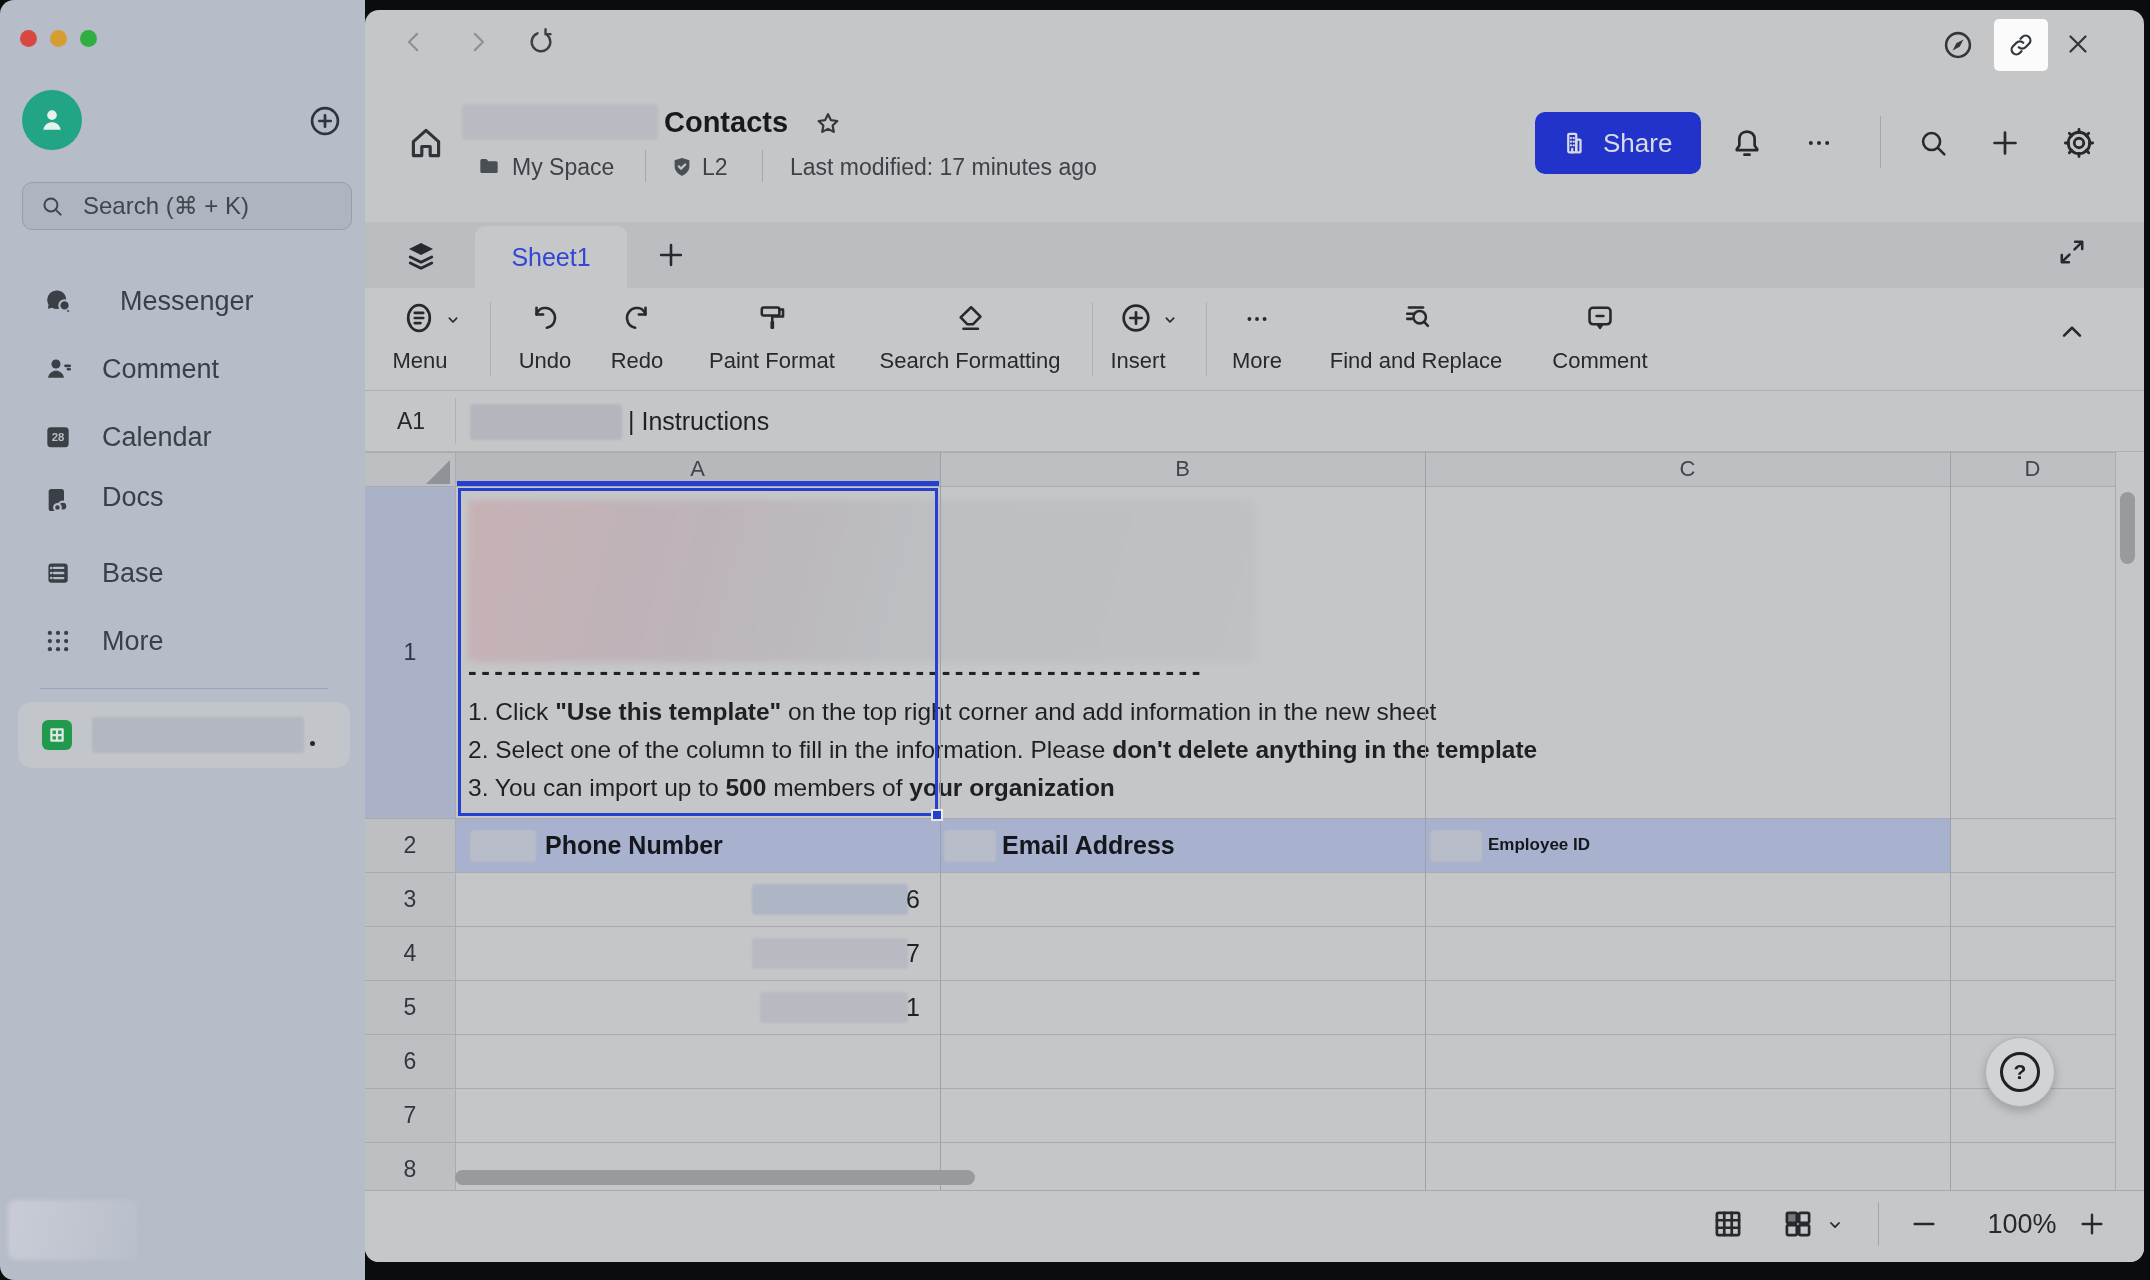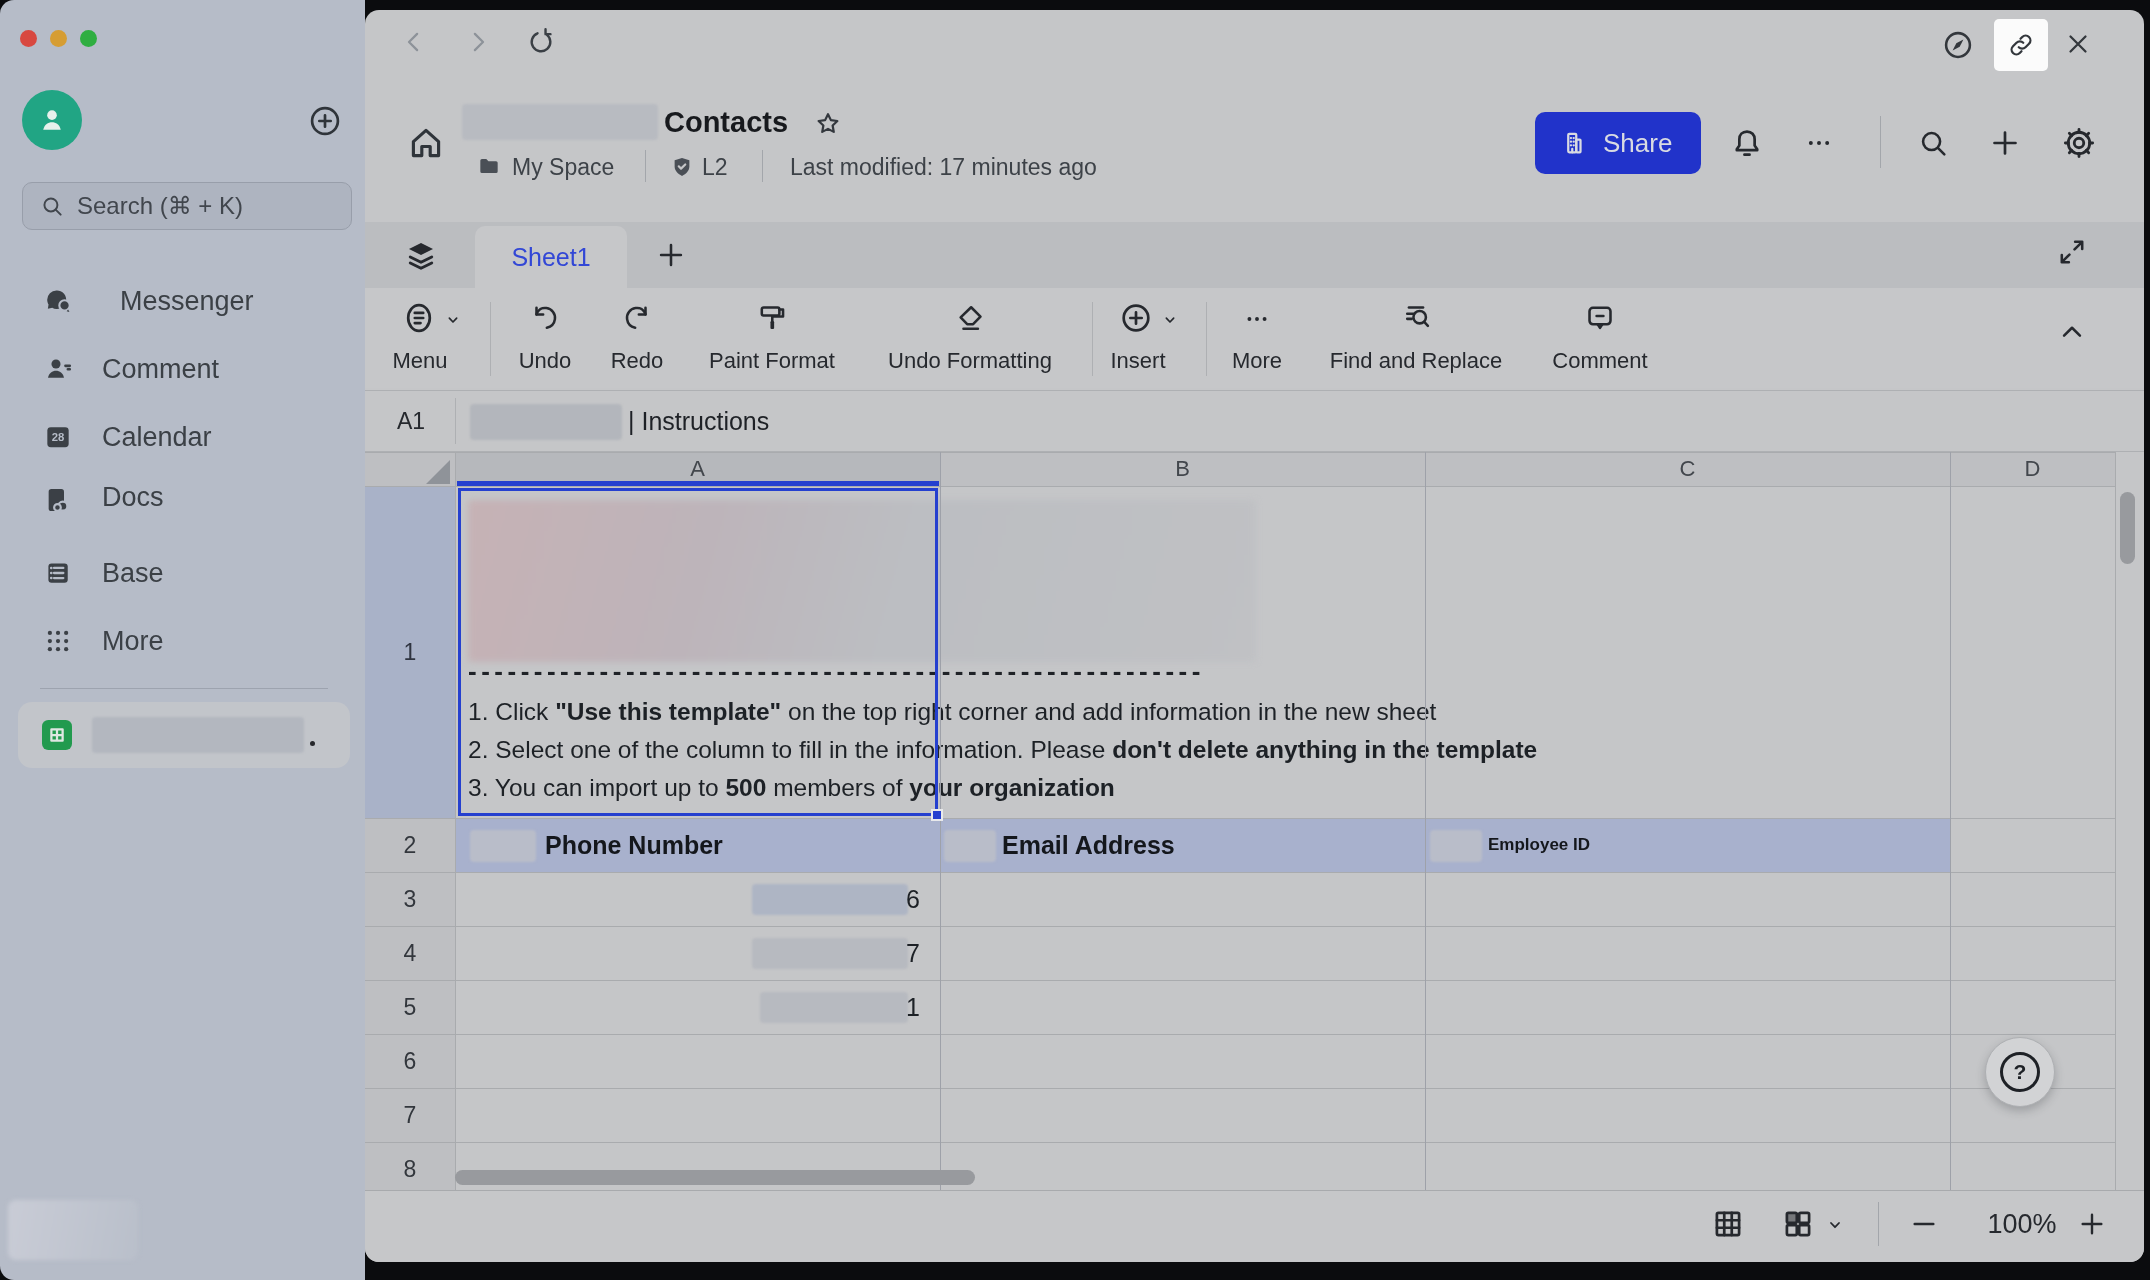--- a/index.html
+++ b/index.html
@@ -38,21 +38,21 @@
       </svg>
     </div>
 
     <div class="ab" style="left:22px;top:182px;width:330px;height:48px;border-radius:10px;background:#aeb4c0;border:1.5px solid #989eaa;display:flex;align-items:center;color:#41464d;">
       <span class="ctr" style="margin-left:16px;">
         <svg width="26" height="26" viewBox="0 0 24 24">
             <circle cx="11" cy="11" r="6"></circle>
             <path d="M15.6 15.6L20 20"></path>
           </svg>
       </span>
-      <span class="t" style="margin-left:12px;font-size:24px;">Search (⌘ + K)</span>
+      <span class="t" style="margin-left:18px;font-size:24px;">Search (⌘ + K)</span>
     </div>
 
     <div class="ab" style="left:30px;top:278px;width:320px;height:46px;display:flex;align-items:center;color:#3b4046;">
       <span class="ctr" style="width:36px;height:36px;margin-left:10px;">
         <svg width="32" height="32" viewBox="0 0 24 24">
           <path d="M10.8 4.2a6.9 6.9 0 0 0-6.9 6.9c0 1.3.4 2.5 1 3.6l-.5 3.1 3.3-.8a6.9 6.9 0 1 0 3.1-12.8z" fill="currentColor" stroke="none"></path>
           <circle cx="16.9" cy="15.3" r="3.9" fill="currentColor" stroke="#b6bcc8" stroke-width="1.6"></circle>
           <path d="M19.6 18.3l1 1.9-2.1-.5z" fill="currentColor" stroke="none"></path>
         </svg>
       </span>
@@ -312,21 +312,21 @@
     </div>
     <div class="ab t" style="left:0;top:52px;width:160px;text-align:center;font-size:22px;">Paint Format</div>
   </div>
   <div class="ab" style="left:870px;top:296px;width:200px;height:86px;color:#26292e;">
     <div class="ab ctr" style="left:80px;top:2px;width:40px;height:40px;">
       <svg width="34" height="34" viewBox="0 0 24 24" stroke-width="1.8">
         <path d="M12.8 4.4l6.6 6.6-5.2 5.4H10l-4.6-4.8z"></path>
         <path d="M7.4 19.6h10.2"></path>
       </svg>
     </div>
-    <div class="ab t" style="left:0;top:52px;width:200px;text-align:center;font-size:22px;">Undo Formatting</div>
+    <div class="ab t" style="left:0;top:52px;width:200px;text-align:center;font-size:22px;">Search Formatting</div>
   </div>
   <div class="ab sep-v" style="left:1092px;top:302px;height:74px;background:#aeb0b3;"></div>
 
   <div class="ab" style="left:1100px;top:296px;width:96px;height:86px;color:#26292e;">
     <div class="ab ctr" style="left:16px;top:2px;width:40px;height:40px;">
       <svg width="36" height="36" viewBox="0 0 24 24" stroke-width="1.6">
         <circle cx="12" cy="12" r="8.2"></circle>
           <path d="M12 8.2v7.6M8.2 12h7.6"></path>
       </svg>
     </div>

